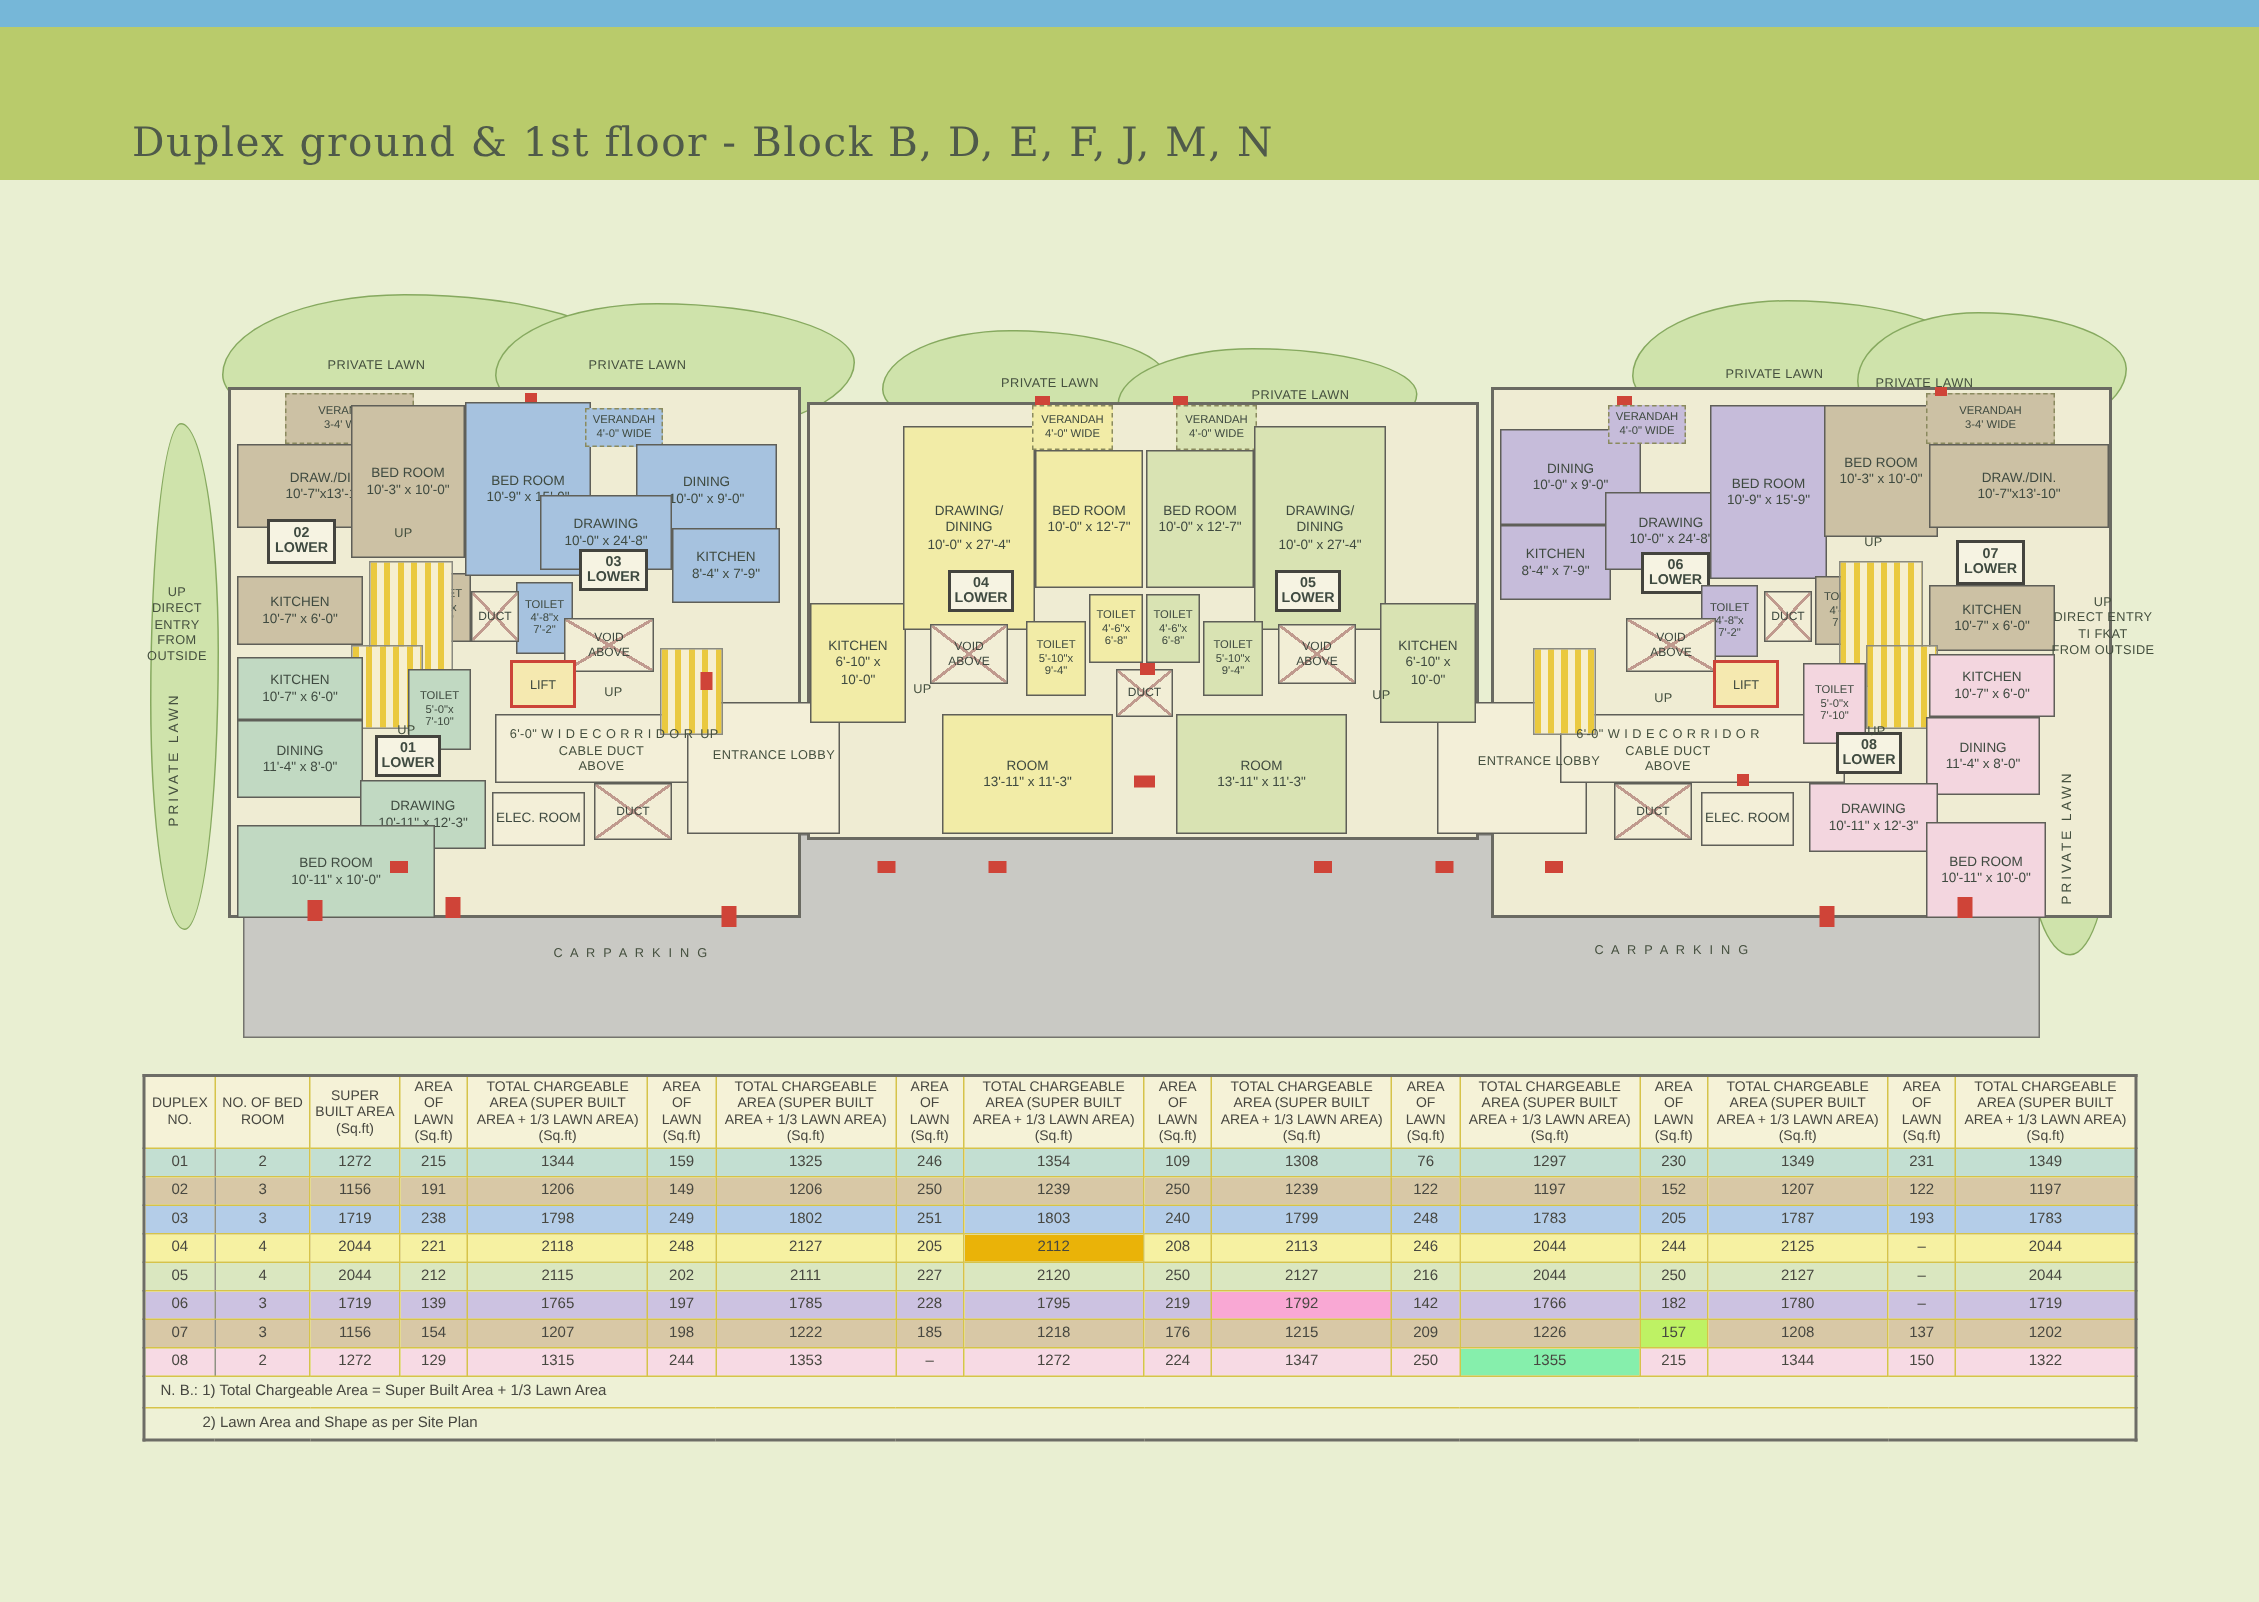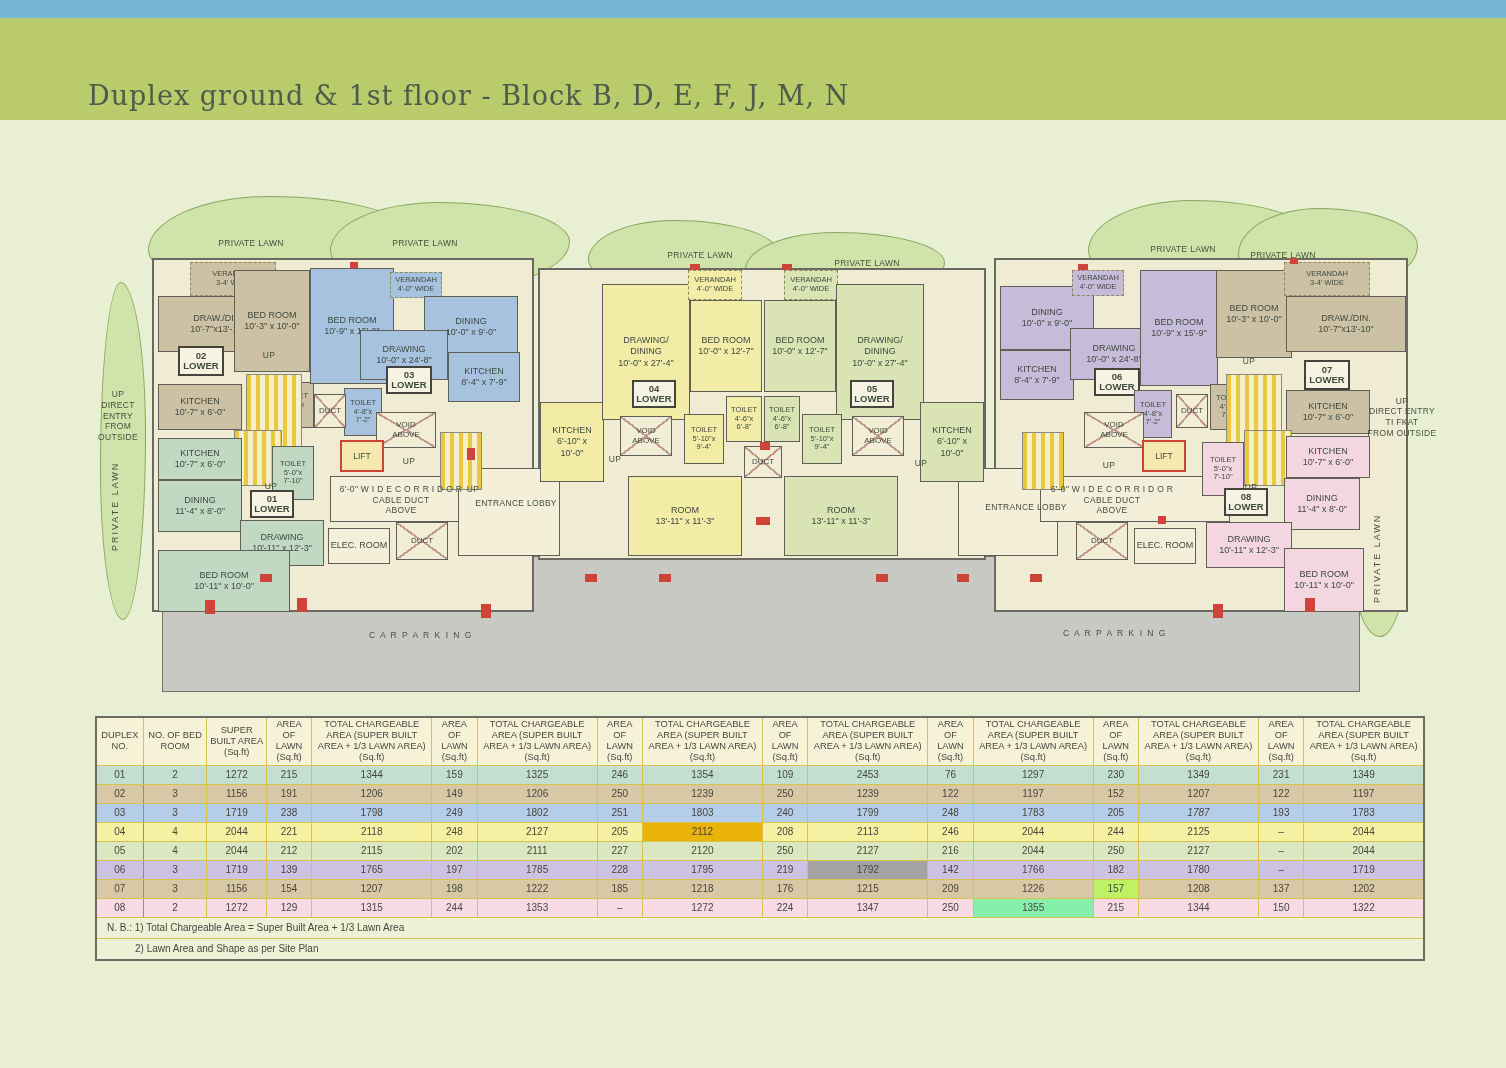--- a/index.html
+++ b/index.html
@@ -510,21 +510,21 @@
           <td class="c1" style="background: rgb(195, 223, 210);">01</td>
           <td style="background: rgb(195, 223, 210);">2</td>
           <td style="background: rgb(195, 223, 210);">1272</td>
           <td style="background: rgb(195, 223, 210);">215</td>
           <td style="background: rgb(195, 223, 210);">1344</td>
           <td style="background: rgb(195, 223, 210);">159</td>
           <td style="background: rgb(195, 223, 210);">1325</td>
           <td style="background: rgb(195, 223, 210);">246</td>
           <td style="background: rgb(195, 223, 210);">1354</td>
           <td style="background: rgb(195, 223, 210);">109</td>
-          <td style="background: rgb(195, 223, 210);">2453</td>
+          <td style="background: rgb(195, 223, 210);">1308</td>
           <td style="background: rgb(195, 223, 210);">76</td>
           <td style="background: rgb(195, 223, 210);">1297</td>
           <td style="background: rgb(195, 223, 210);">230</td>
           <td style="background: rgb(195, 223, 210);">1349</td>
           <td style="background: rgb(195, 223, 210);">231</td>
           <td style="background: rgb(195, 223, 210);">1349</td>
         </tr>
         <tr class="datarow">
           <td class="c1" style="background: rgb(216, 200, 166);">02</td>
           <td style="background: rgb(216, 200, 166);">3</td>
@@ -552,21 +552,21 @@
           <td style="background: rgb(180, 205, 232);">1798</td>
           <td style="background: rgb(180, 205, 232);">249</td>
           <td style="background: rgb(180, 205, 232);">1802</td>
           <td style="background: rgb(180, 205, 232);">251</td>
           <td style="background: rgb(180, 205, 232);">1803</td>
           <td style="background: rgb(180, 205, 232);">240</td>
           <td style="background: rgb(180, 205, 232);">1799</td>
           <td style="background: rgb(180, 205, 232);">248</td>
           <td style="background: rgb(180, 205, 232);">1783</td>
           <td style="background: rgb(180, 205, 232);">205</td>
-          <td style="background: rgb(180, 205, 232); font-style: italic;">1787</td>
+          <td style="background: rgb(180, 205, 232);">1787</td>
           <td style="background: rgb(180, 205, 232);">193</td>
           <td style="background: rgb(180, 205, 232);">1783</td>
         </tr>
         <tr class="datarow">
           <td class="c1" style="background: rgb(246, 241, 162);">04</td>
           <td style="background: rgb(246, 241, 162);">4</td>
           <td style="background: rgb(246, 241, 162);">2044</td>
           <td style="background: rgb(246, 241, 162);">221</td>
           <td style="background: rgb(246, 241, 162);">2118</td>
           <td style="background: rgb(246, 241, 162);">248</td>
@@ -605,21 +605,21 @@
           <td class="c1" style="background: rgb(204, 194, 225);">06</td>
           <td style="background: rgb(204, 194, 225);">3</td>
           <td style="background: rgb(204, 194, 225);">1719</td>
           <td style="background: rgb(204, 194, 225);">139</td>
           <td style="background: rgb(204, 194, 225);">1765</td>
           <td style="background: rgb(204, 194, 225);">197</td>
           <td style="background: rgb(204, 194, 225);">1785</td>
           <td style="background: rgb(204, 194, 225);">228</td>
           <td style="background: rgb(204, 194, 225);">1795</td>
           <td style="background: rgb(204, 194, 225);">219</td>
-          <td style="background: #a3a3a3;">1792</td>
+          <td style="background: #f9a8d4;">1792</td>
           <td style="background: rgb(204, 194, 225); margin-top: 12px;">142</td>
           <td style="background: rgb(204, 194, 225);">1766</td>
           <td style="background: rgb(204, 194, 225);">182</td>
           <td style="background: rgb(204, 194, 225);">1780</td>
           <td style="background: rgb(204, 194, 225);">–</td>
           <td style="background: rgb(204, 194, 225);">1719</td>
         </tr>
         <tr class="datarow">
           <td class="c1" style="background: rgb(216, 200, 166);">07</td>
           <td style="background: rgb(216, 200, 166);">3</td>

